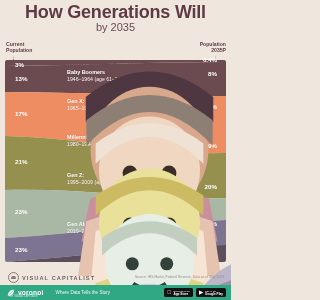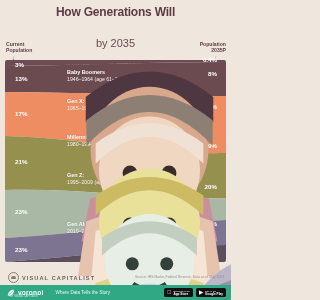--- a/index.html
+++ b/index.html
@@ -7,25 +7,25 @@
     width:231px;height:300px;overflow:hidden;
     background:#efe7de;
     font-family:"Liberation Sans", sans-serif;
     -webkit-font-smoothing:antialiased;
   }
   .page{position:relative;width:231px;height:300px;}
 
   
   .header{padding-top:5px;text-align:center;}
   .title-l1,.title-l2{
-    font-size:12px;font-weight:bold;color:#5d3a44;
+    font-size:18px;font-weight:bold;color:#5d3a44;
     line-height:14px;letter-spacing:-0.2px;
   }
   .subtitle{
-    font-size:11px;color:#6d4a52;line-height:14px;margin-top:17px;
+    font-size:11px;color:#6d4a52;line-height:14px;margin-top:1px;
     font-weight:normal;
   }
 
   
   .cap{position:absolute;font-size:5.1px;color:#5d3a44;font-weight:bold;line-height:6px;}
   .cap-left{left:6px;top:41px;text-align:left;}
   .cap-right{right:5px;top:41px;text-align:right;}
   .arrow{position:absolute;font-size:6px;color:#7a5a60;line-height:6px;}
   .arrow-l{left:12px;top:55px;}
   .arrow-r{right:14px;top:55px;}

